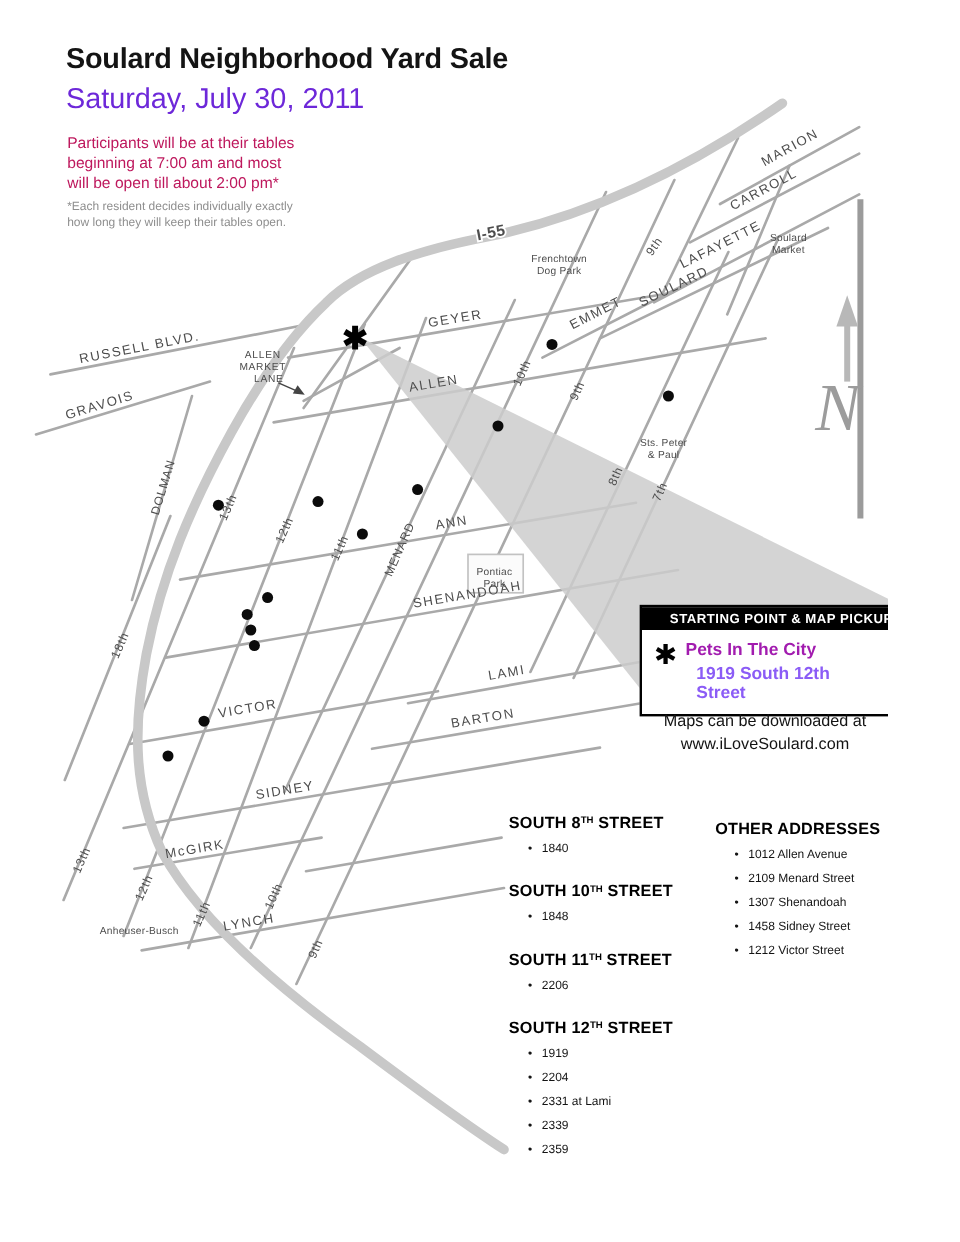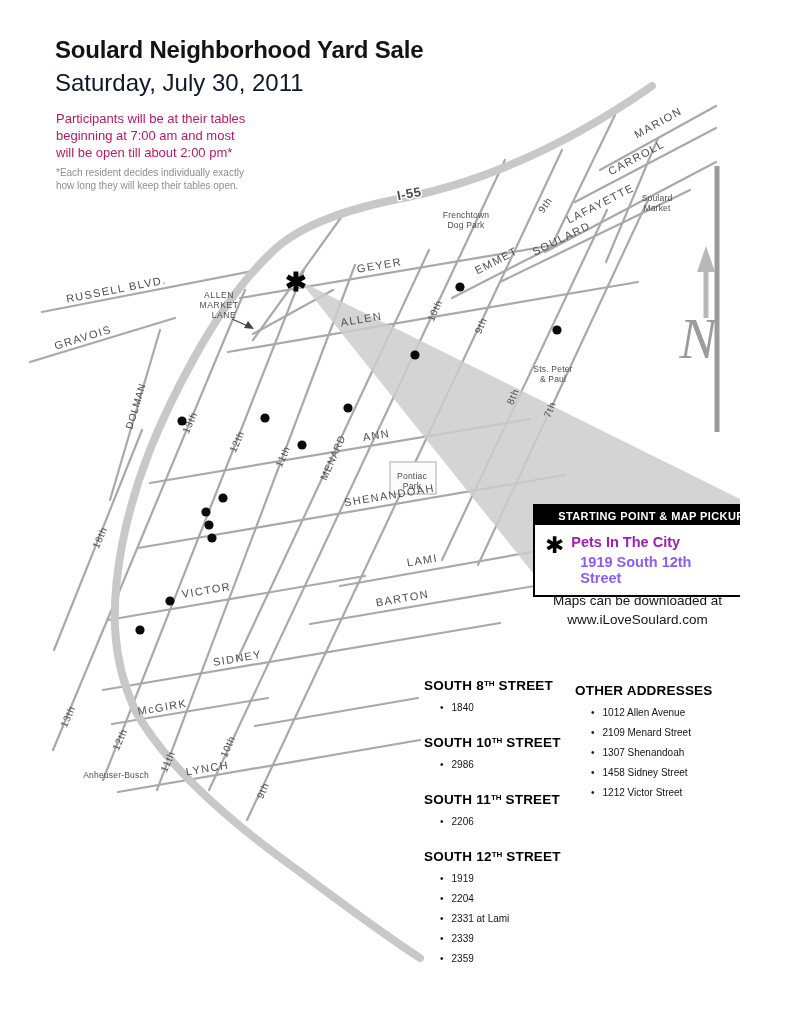--- a/index.html
+++ b/index.html
@@ -4,21 +4,21 @@
 <style>
   html,body { margin:0; padding:0; background:#ffffff; }
   .page {
     position:relative; width:740px; height:1035px; background:#fff;
     font-family:"Liberation Sans", sans-serif; overflow:hidden;
   }
 
   
   .hdr { position:absolute; left:55px; top:36px; }
   .hdr .title { font-size:24px; font-weight:700; color:#141414; letter-spacing:-0.2px; }
-  .hdr .date  { font-size:24px; font-weight:400; color:#0f172a; margin-top:5px; }
+  .hdr .date  { font-size:24px; font-weight:400; color:#6d28d9; margin-top:5px; }
   .intro { position:absolute; left:56px; top:110px; font-size:13px; color:#be185d; line-height:17px; }
   .footnote { position:absolute; left:56px; top:166px; font-size:10px; color:#8e8e8e; line-height:13px; }
 
   
   svg.map { position:absolute; left:0; top:0; }
   .streets path { stroke:#a9a9a9; stroke-width:2.2; fill:none; stroke-linecap:round; }
   .hwy { stroke:#c8c8c8; stroke-width:8; fill:none; stroke-linecap:round; }
   .bwy { stroke:#9b9b9b; stroke-width:5; fill:none; stroke-linecap:butt; }
   .park { fill:#fbfbfb; stroke:#c2c2c2; stroke-width:1.4; }
   .wedge { fill:#cccccc; fill-opacity:0.85; }
@@ -40,21 +40,21 @@
   .startbox .body { display:flex; padding:6px 8px 9px 10px; gap:7px; }
   .startbox .mark { font-size:23px; line-height:1; margin-top:3px; }
   .startbox .name { font-size:14.5px; font-weight:700; color:#a21caf; margin-top:3px; }
   .startbox .addr { font-size:14.5px; font-weight:700; color:#8b5cf6; margin-top:4px; margin-left:9px; }
 
   .download { position:absolute; left:520px; top:591px; width:235px; text-align:center;
               font-size:13.5px; color:#141414; line-height:19px; }
 
   
   .col-left  { position:absolute; left:424px; top:676px; width:150px; }
-  .col-right { position:absolute; left:575px; top:681px; width:185px; }
+  .col-right { position:absolute; left:596px; top:681px; width:185px; }
   .lst-group { margin-bottom:15px; }
   .lst-group h3 { margin:0 0 4px; font-size:13.5px; font-weight:700; color:#000; letter-spacing:0.2px; line-height:16px; }
   .lst-group h3 sup { font-size:8px; vertical-align:4px; letter-spacing:0; }
   .lst-group ul { margin:0 0 0 16px; padding:0; list-style:none; }
   .lst-group li { font-size:10px; color:#141414; line-height:20px; }
   .lst-group li::before { content:"\2022"; margin-right:8px; }
 </style>
 </head>
 <body>
 
@@ -223,21 +223,21 @@
   <div class="col-left">
     <div class="lst-group">
       <h3><span>SOUTH 8</span><sup>TH</sup><span> STREET</span></h3>
       <ul>
         <li>1840</li>
       </ul>
     </div>
     <div class="lst-group">
       <h3><span>SOUTH 10</span><sup>TH</sup><span> STREET</span></h3>
       <ul>
-        <li>2986</li>
+        <li>1848</li>
       </ul>
     </div>
     <div class="lst-group">
       <h3><span>SOUTH 11</span><sup>TH</sup><span> STREET</span></h3>
       <ul>
         <li>2206</li>
       </ul>
     </div>
     <div class="lst-group">
       <h3><span>SOUTH 12</span><sup>TH</sup><span> STREET</span></h3>

